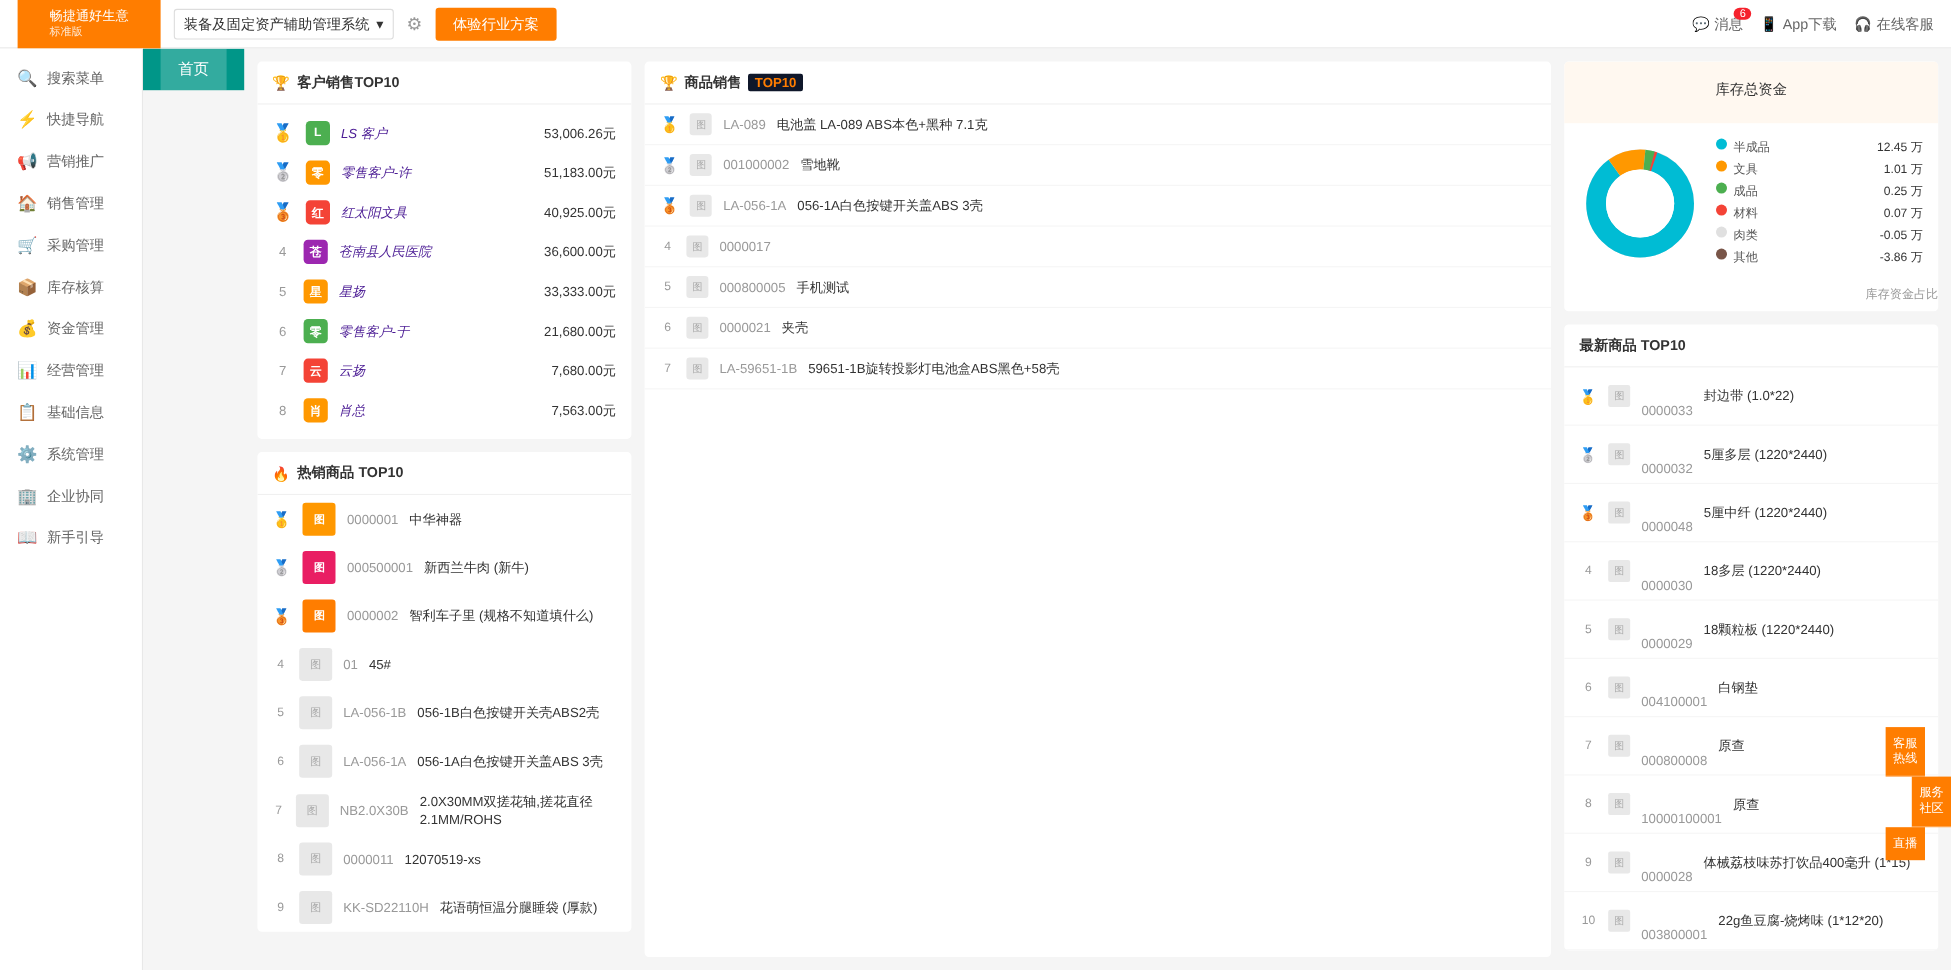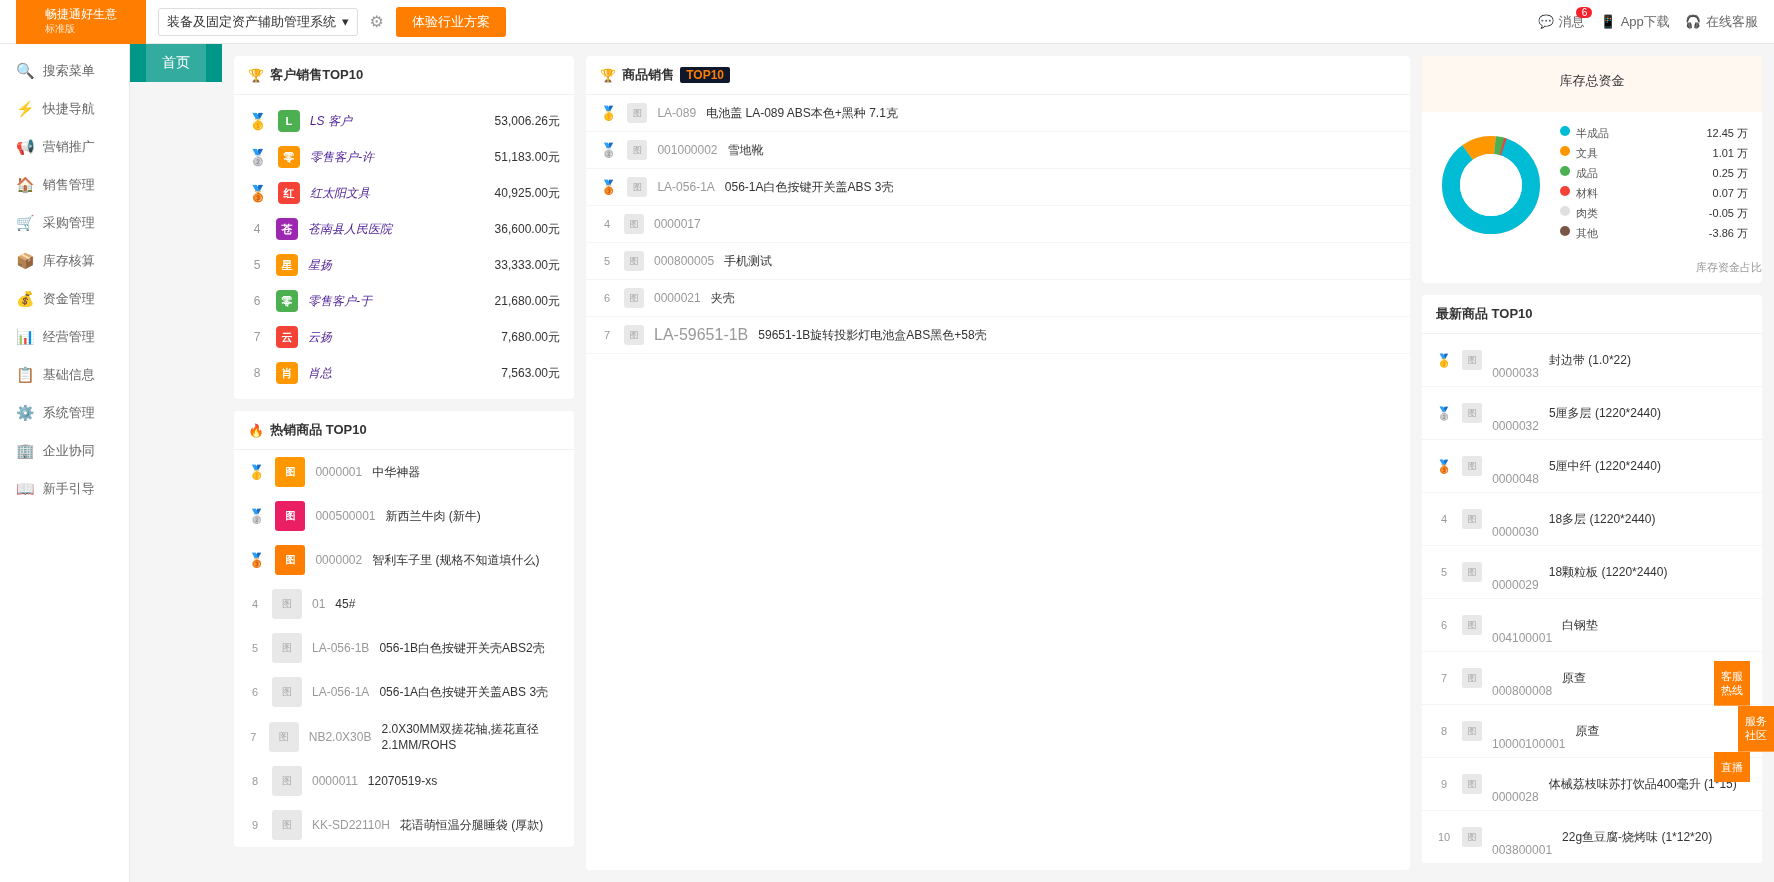--- a/index.html
+++ b/index.html
@@ -538,21 +538,21 @@
   </div>
               <div class="sales-list-item">
     <span style="width:14px; text-align:center; color:#999; font-size:11px;">6</span>
     <div class="product-thumb-placeholder" style="width:20px;height:20px;font-size:9px;">图</div>
     <span style="color:#999; font-size:12px;">0000021</span>
     <span style="color:#333; font-size:12px; flex:1;">夹壳</span>
   </div>
               <div class="sales-list-item">
     <span style="width:14px; text-align:center; color:#999; font-size:11px;">7</span>
     <div class="product-thumb-placeholder" style="width:20px;height:20px;font-size:9px;">图</div>
-    <span style="color:#999; font-size:16px;">LA-59651-1B</span>
+    <span style="color:#999; font-size:12px;">LA-59651-1B</span>
     <span style="color:#333; font-size:12px; flex:1;">59651-1B旋转投影灯电池盒ABS黑色+58壳</span>
   </div>
             </div>
         </div>
       </div>
 
       <div class="col-right">
 
         <div class="card">
           <div class="inventory-total">

